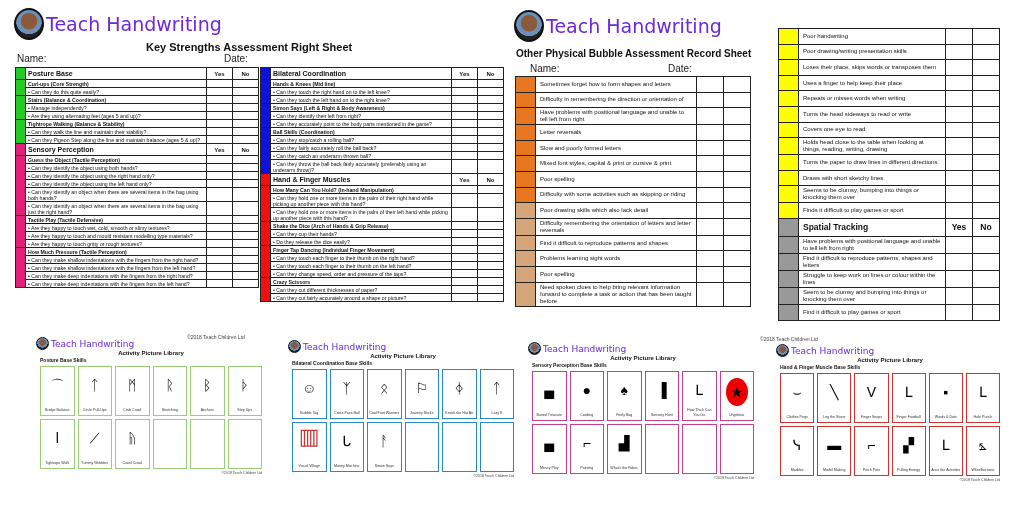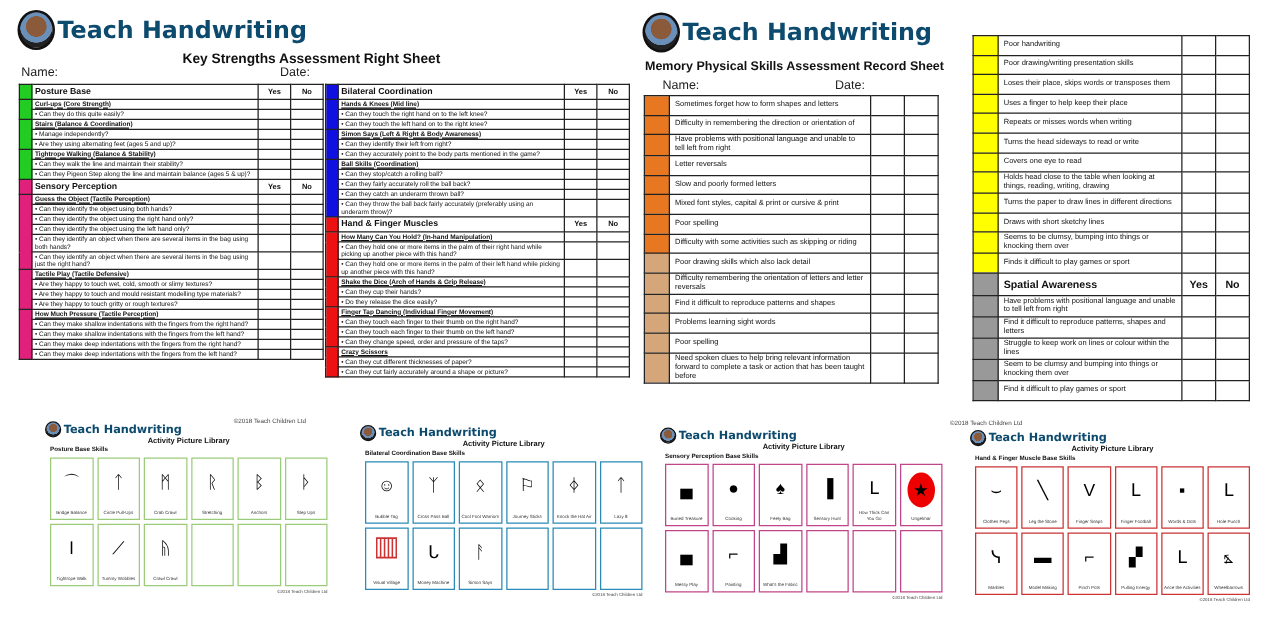--- a/index.html
+++ b/index.html
@@ -1,20 +1,20 @@
 <!DOCTYPE html>
 <html><head>
 <meta charset="utf-8">
 <style>
 *{box-sizing:border-box;margin:0;padding:0}
 body{width:1024px;height:512px;background:#fff;position:relative;overflow:hidden;font-family:"Liberation Sans",sans-serif;color:#111}
 .abs{position:absolute}
 .brand{display:flex;align-items:center;gap:2px}
 .logo{border-radius:50%;background:radial-gradient(circle at 50% 40%,#8a5a3a 0 38%,#6a8fb8 40% 60%,#222 62%);border:2px solid #111}
-.brand-name{font-weight:bold;color:#0c4a6e;font-family:"DejaVu Sans",sans-serif;white-space:nowrap}
+.brand-name{font-weight:normal;color:#6d28d9;font-family:"DejaVu Sans",sans-serif;white-space:nowrap}
 .sheet-title{font-weight:bold;font-size:11px;white-space:nowrap}
 .meta{font-size:10px;color:#222}
 table{border-collapse:collapse;width:100%}
 td{border:1px solid #222;font-size:5.2px;line-height:6px;padding:0.5px 2px;vertical-align:top}
 td.bar{width:10px;padding:0;border-right:1px solid #222}
 td.yn{width:26px}
 tr.hdr td{font-weight:bold;font-size:7px;line-height:10px;height:11px}
 tr.hdr td.yn{text-align:center;font-size:6px}
 .sub{text-decoration:underline;font-weight:bold}
 .tbl2 td{font-size:6px;line-height:7px;padding:1px 4px;height:15.6px;vertical-align:middle}
@@ -324,21 +324,21 @@
         </tr>
       </tbody>
     </table>
 </div>
 <div class="abs copy" style="left:187px;top:334px">©2018 Teach Children Ltd</div>
 
 <div class="abs brand" style="left:514px;top:10px">
   <div class="logo" style="width:30px;height:32px"></div>
   <span class="brand-name" style="font-size:19px">Teach Handwriting</span>
 </div>
-<div class="abs sheet-title" style="left:516px;top:48px;font-size:10px">Memory Physical Skills  Assessment Record Sheet</div>
+<div class="abs sheet-title" style="left:516px;top:48px;font-size:10px">Other Physical Bubble  Assessment Record Sheet</div>
 <div class="abs meta" style="left:530px;top:63px">Name:</div>
 <div class="abs meta" style="left:668px;top:63px">Date:</div>
 
 <div class="abs tbl2" style="left:515px;top:76px;width:236px">
   <table id="t2a">
       <tbody>
         <tr>
           <td class="bar" style="background:#e87722"></td>
           <td>Sometimes forget how to form shapes and letters</td>
           <td class="yn"></td>
@@ -495,21 +495,21 @@
           <td class="yn"></td>
         </tr>
         <tr>
           <td class="bar" style="background:#ffff00"></td>
           <td>Finds it difficult to play games or sport</td>
           <td class="yn"></td>
           <td class="yn"></td>
         </tr>
         <tr class="hdr">
           <td class="bar" style="background:#999999"></td>
-          <td>Spatial Awareness</td>
+          <td>Spatial Tracking</td>
           <td class="yn">Yes</td>
           <td class="yn">No</td>
         </tr>
         <tr>
           <td class="bar" style="background:#999999"></td>
           <td>Have problems with positional language and unable to tell left from right</td>
           <td class="yn"></td>
           <td class="yn"></td>
         </tr>
         <tr>

